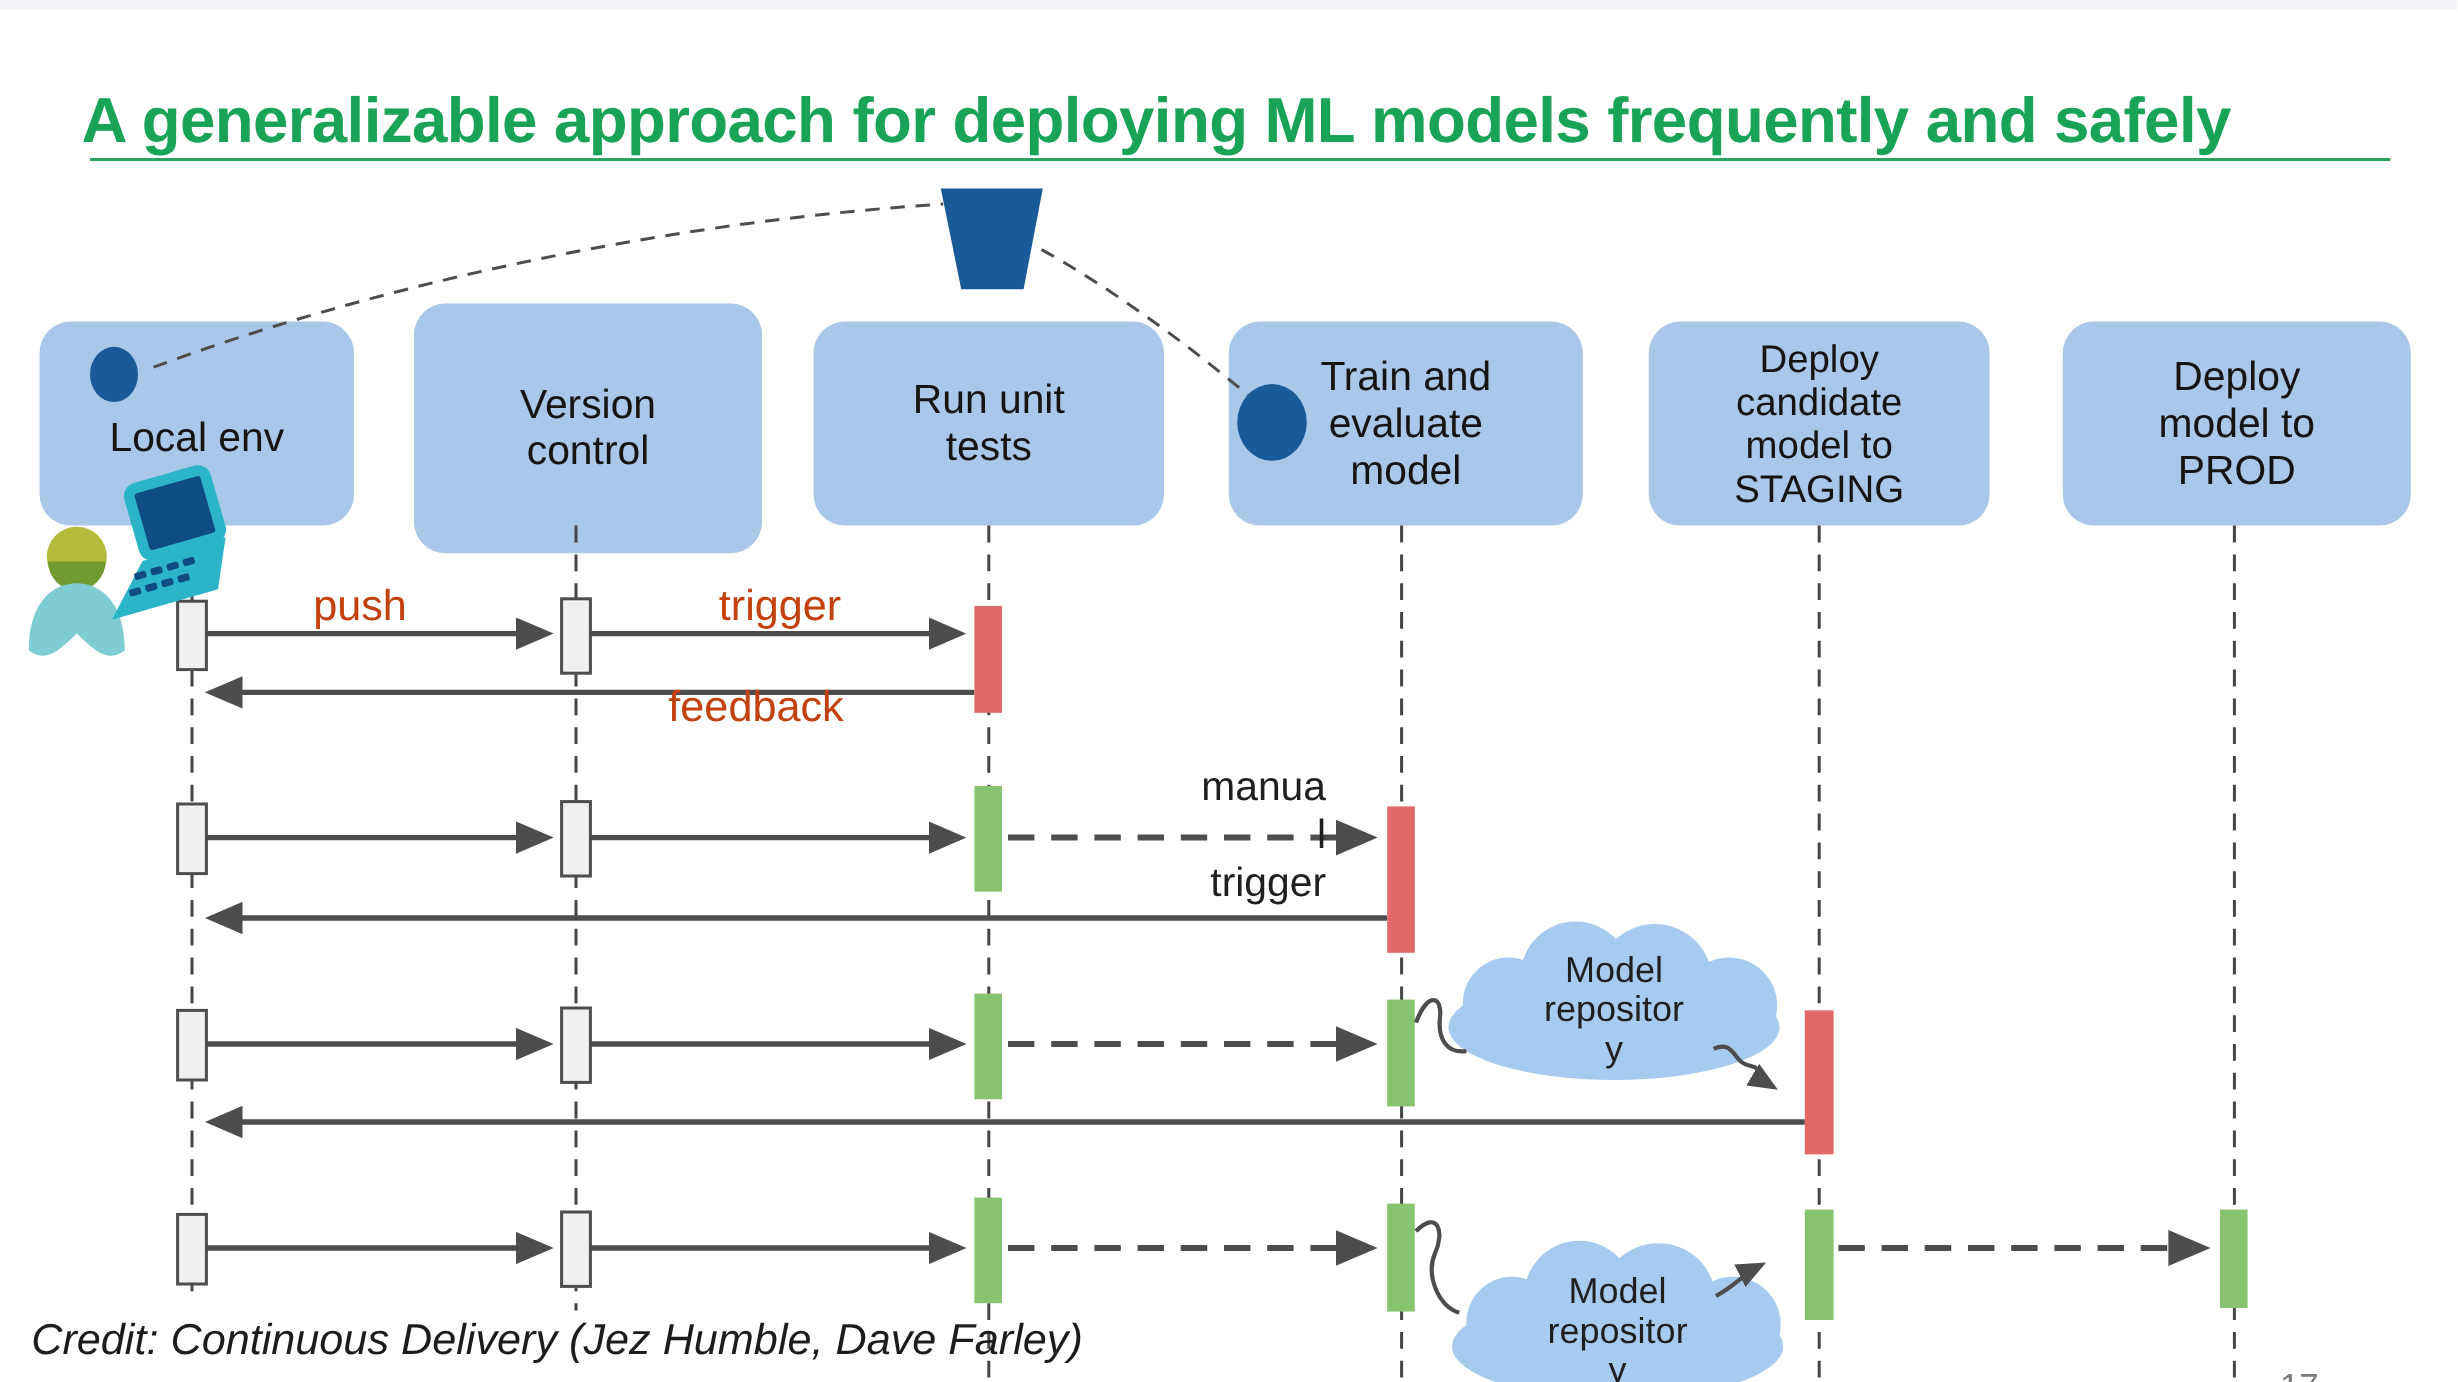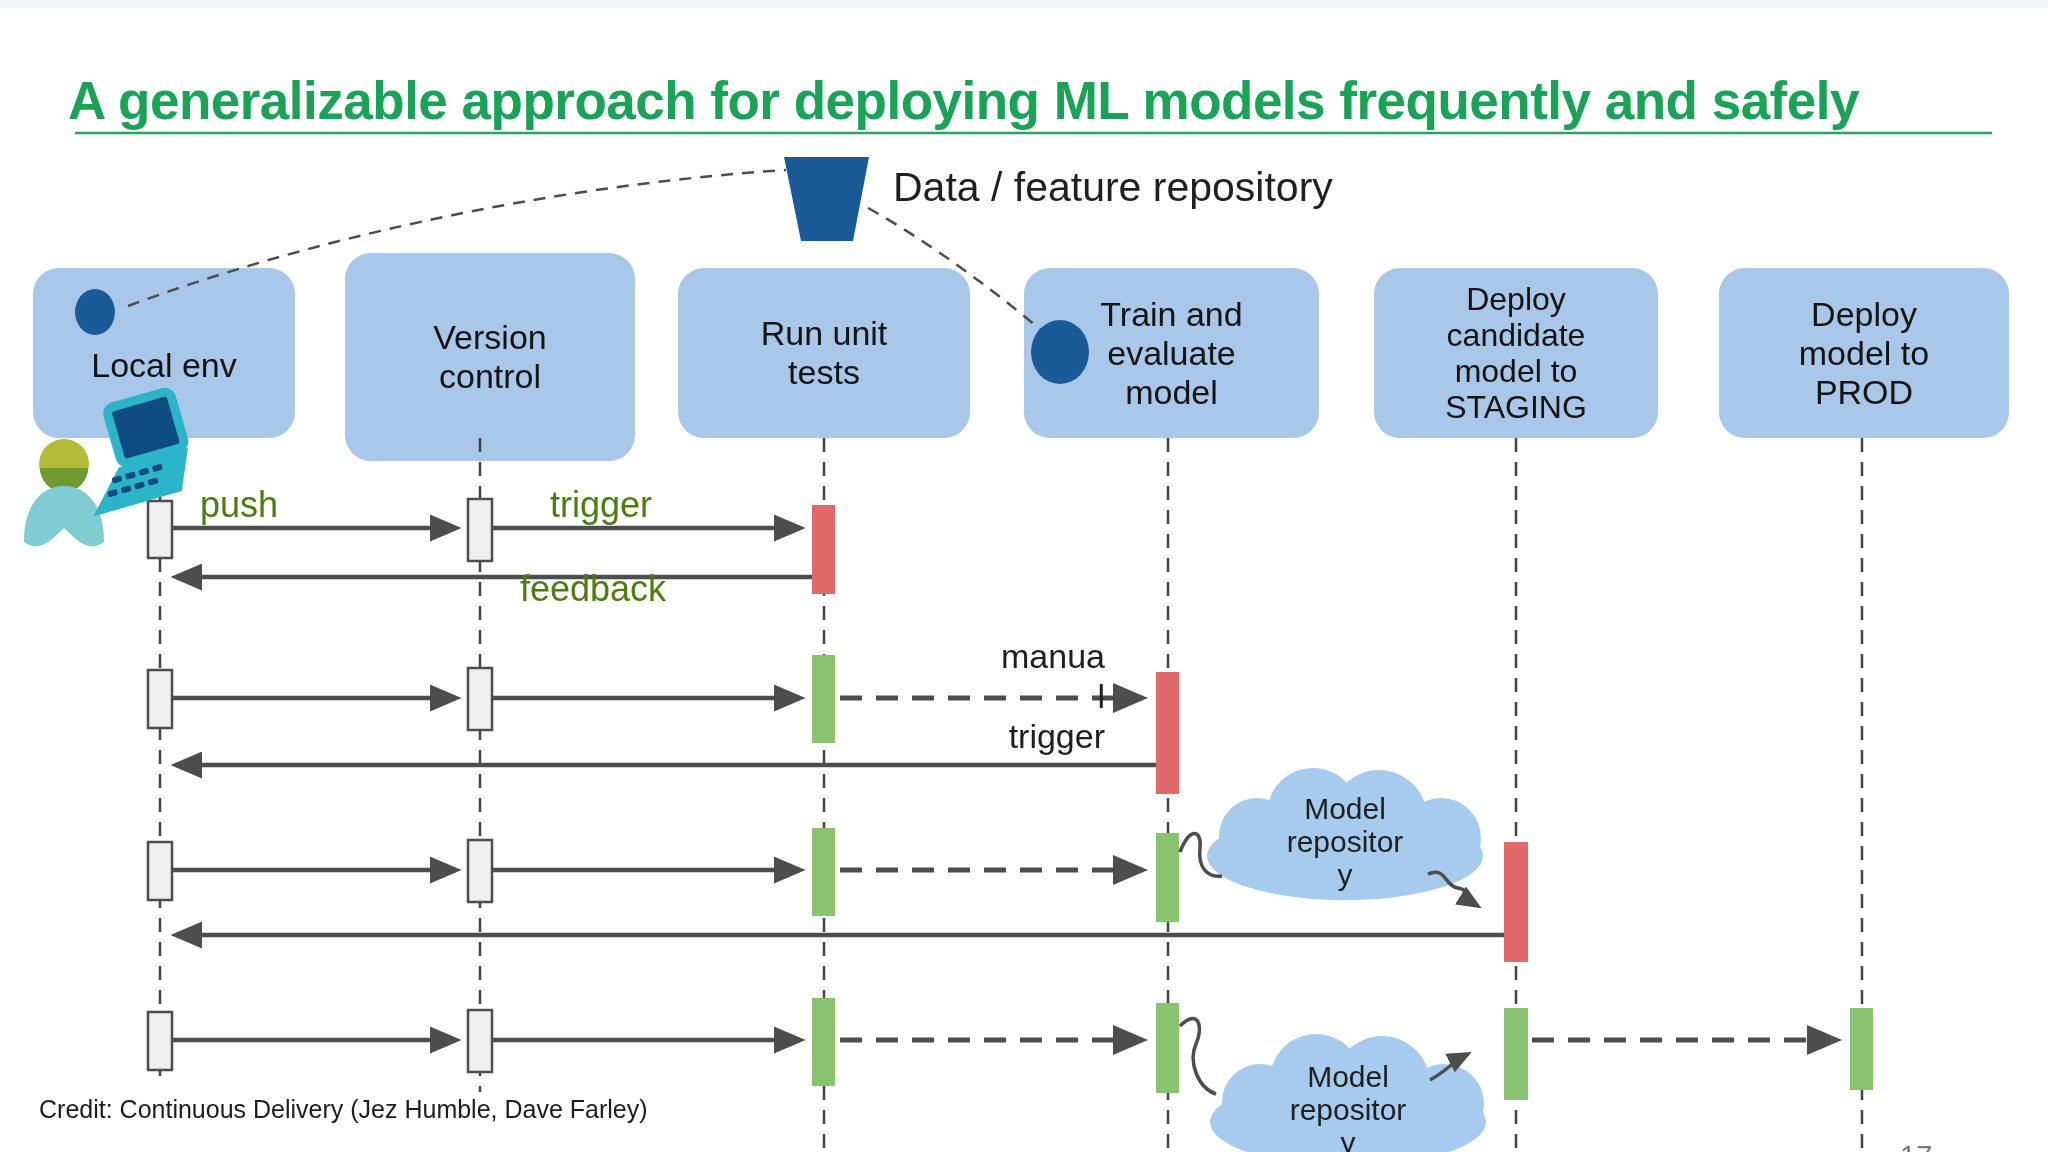--- a/index.html
+++ b/index.html
@@ -4,25 +4,25 @@
 <style>
   html,body{margin:0;padding:0;background:#ffffff;}
   .slide{position:relative;width:2048px;height:1152px;background:#ffffff;overflow:hidden;
          font-family:"Liberation Sans","DejaVu Sans",sans-serif;color:#1a1a1a;}
   .abs{position:absolute;}
   .title{left:68px;top:34px;width:1880px;font-size:53px;font-weight:700;color:#18a357;letter-spacing:-0.5px;}
   .lane-box{background:#a9c7e9;border-radius:26px;display:flex;flex-direction:column;
             align-items:center;justify-content:center;text-align:center;
             font-size:34px;line-height:39px;color:#141414;}
   .diagram-svg{left:0;top:0;width:2048px;height:1152px;}
-  .msg-label{font-size:36px;color:#4d7c0f;}
+  .msg-label{font-size:36px;text-align:center;color:#c2410c;}
   .repo-label{left:893px;top:164px;font-size:41px;color:#1f1f1f;}
   .stack-label{font-size:34px;line-height:40px;text-align:right;color:#1f1f1f;}
   .cloud-label{font-size:30px;line-height:33px;text-align:center;color:#1f1f1f;width:240px;}
-  .credit{left:39px;top:1095px;font-size:25px;color:#1c1c1c;}
+  .credit{left:26px;top:1095px;font-size:36px;color:#1c1c1c;font-style:italic;}
   .page-num{left:1900px;top:1140px;font-size:29px;color:#7a7a7a;}
   .top-strip{left:0;top:0;width:2048px;height:8px;background:#f2f3f6;}
   .z1{z-index:1}.z2{z-index:2}.z3{z-index:3}
 </style>
 </head>
 <body>
 
 <div class="slide">
 
   <div class="abs top-strip"></div>
@@ -151,21 +151,20 @@
           <rect x="12" y="8" width="10" height="6" rx="2"></rect>
           <rect x="-38" y="20" width="10" height="6" rx="2"></rect>
           <rect x="-24" y="20" width="10" height="6" rx="2"></rect>
           <rect x="-10" y="20" width="10" height="6" rx="2"></rect>
           <rect x="4" y="20" width="10" height="6" rx="2"></rect>
         </g>
       </g>
     </g>
   </svg>
 
-  <div class="abs repo-label z3">Data / feature repository</div>
 
   <div class="abs msg-label z3" style="left:200px;top:484px;width:200px;">push</div>
   <div class="abs msg-label z3" style="left:550px;top:484px;width:200px;">trigger</div>
   <div class="abs msg-label z3" style="left:520px;top:568px;width:220px;">feedback</div>
 
   <div class="abs stack-label z3" style="left:905px;top:636px;width:200px;">
     <div>manua</div>
     <div>l</div>
     <div>trigger</div>
   </div>

